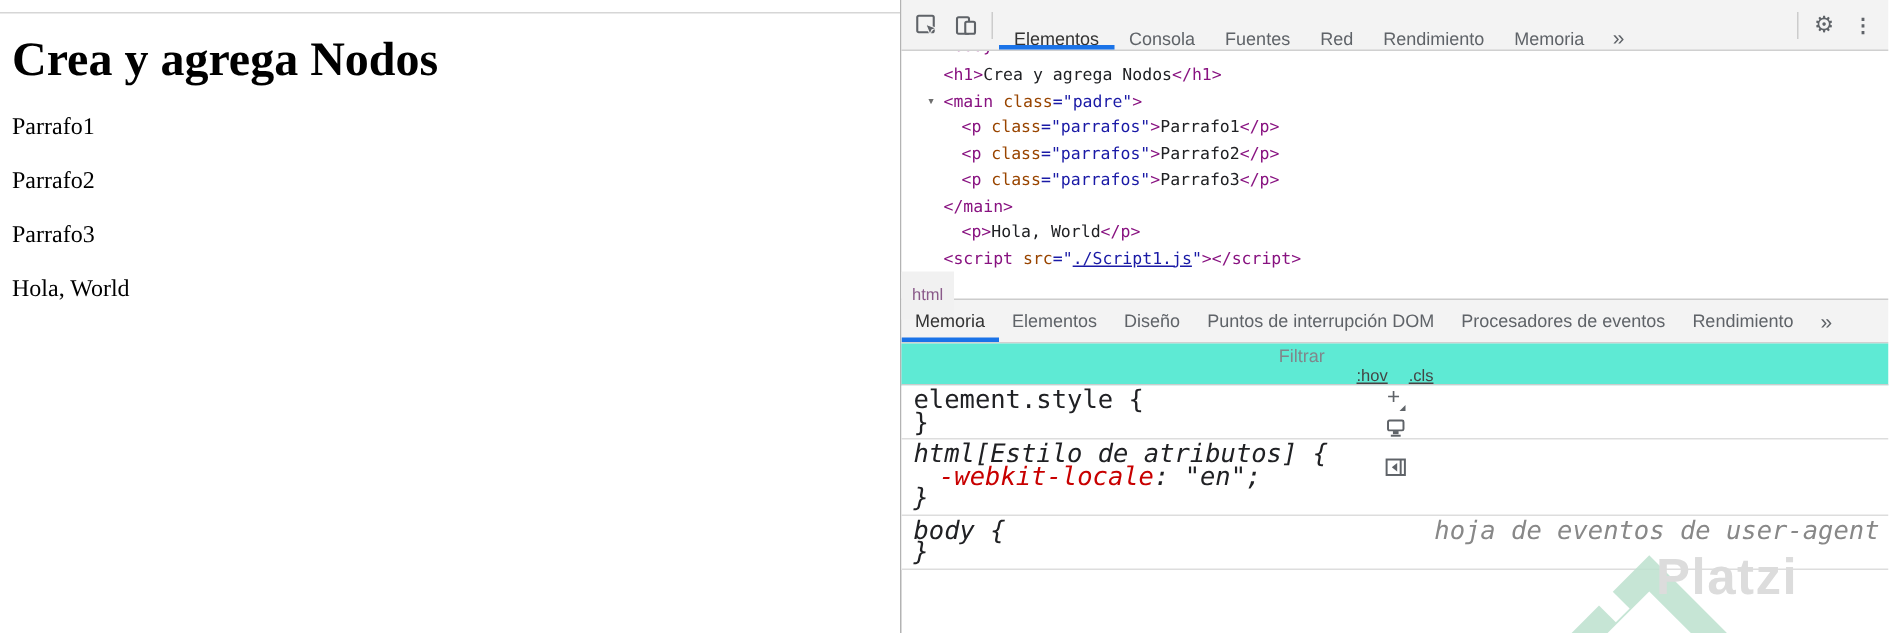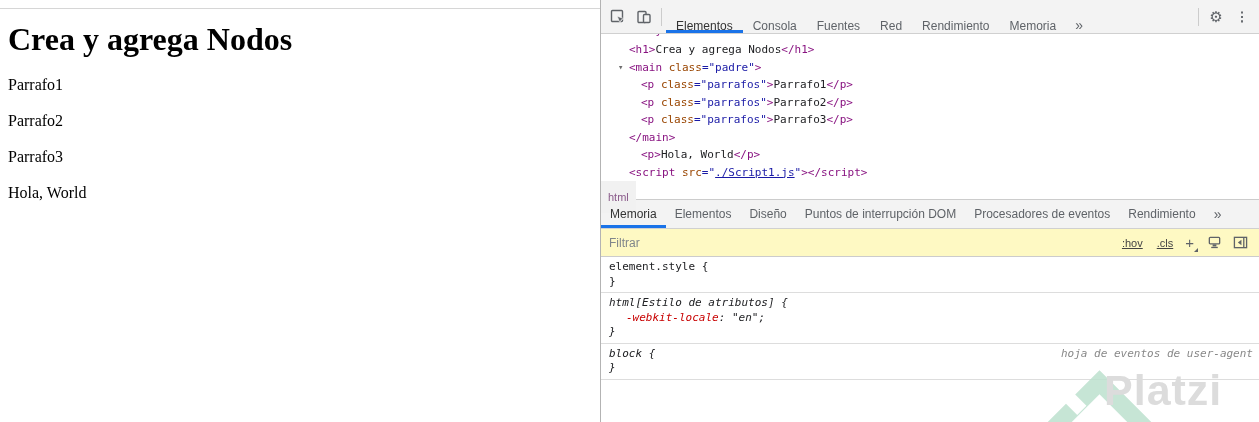--- a/index.html
+++ b/index.html
@@ -41,45 +41,45 @@
   .crumbs{height:19px;box-sizing:border-box;border-bottom:1px solid #ccc;background:#fff;
           display:flex;align-items:stretch;font-size:11px;}
   .crumb{background:#f1f1f1;color:#8a5a8a;display:flex;align-items:center;padding:16px 7px;cursor:pointer;text-align:center;}
 
   
   .styles-tabs{height:29px;box-sizing:border-box;background:#f3f3f3;border-bottom:1px solid #d0d0d0;
                display:flex;align-items:stretch;overflow:hidden;}
   .styles-tabs .dt-tab{padding:0 9px;}
 
   
-  .filter-row{height:28px;box-sizing:border-box;border-bottom:1px solid #ccc;background:#fef9c3;
-              display:flex;align-items:center;padding:0 6px;}
+  .filter-row{height:28px;box-sizing:border-box;border-bottom:1px solid #ccc;background:#5eead4;
+              display:flex;align-items:center;padding:0 6px;flex-direction:column;}
   .filter-input{border:none;outline:none;flex:1;min-width:0;font-family:"Liberation Sans",sans-serif;
                 font-size:12px;color:#333;background:transparent;}
   .filter-input::placeholder{color:#80868b;}
   .state-toggle{font-size:11px;color:#444;padding:0 7px;white-space:nowrap;cursor:pointer;text-decoration:underline;}
   .plus-btn{position:relative;font-size:15px;color:#5f6368;padding:0 7px 0 5px;cursor:pointer;line-height:1;}
   .plus-btn::after{content:'';position:absolute;right:3px;bottom:-2px;width:0;height:0;
                    border-left:4px solid transparent;border-bottom:4px solid #5f6368;}
 
   
   .rules{background:#fff;font-family:"DejaVu Sans Mono","Liberation Mono",monospace;
-         font-size:11px;color:#202124;line-height:14.5px;}
+         font-size:17px;color:#202124;line-height:14.5px;}
   .rule{padding:3px 8px;border-bottom:1px solid #ddd;position:relative;}
   .rule.it{font-style:italic;}
   .prop-line{padding-left:17px;}
   .prop-name{color:#c80000;}
   .ua-note{float:right;font-style:italic;color:#888;margin-right:-2px;}
 
   
   .watermark{position:absolute;left:0;top:0;width:1259px;height:422px;pointer-events:none;z-index:5;overflow:hidden;}
   .wm-diamond{position:absolute;left:1059px;top:387px;width:47px;height:47px;
               border:17px solid #bce0ce;transform:rotate(45deg);opacity:.85;}
   .wm-gap{position:absolute;left:1064px;top:383px;width:13px;height:32px;background:#fff;transform:rotate(-45deg);}
-  .wm-text{position:absolute;left:1104px;top:366px;font-size:43px;font-weight:bold;color:#dcdcdc;
+  .wm-text{position:absolute;left:1104px;top:366px;font-size:34px;font-weight:bold;color:#dcdcdc;
            letter-spacing:1px;font-family:"Liberation Sans",sans-serif;}
 
   svg{display:block;}
 </style>
 </head>
 <body>
 
 <div class="page-pane">
   <div class="page-topline"></div>
   <h1 class="page-title">Crea y agrega Nodos</h1>
@@ -191,21 +191,21 @@
         <div class="sel-line">element.style {</div>
         <div>}</div>
       </div>
       <div class="rule it">
         <div class="sel-line">html[Estilo de atributos] {</div>
         <div class="prop-line"><span class="prop-name">-webkit-locale</span><span>: "en";</span></div>
         <div>}</div>
       </div>
       <div class="rule it">
         <div class="ua-note">hoja de eventos de user-agent</div>
-        <div class="sel-line">block {</div>
+        <div class="sel-line">body {</div>
         <div>}</div>
       </div>
     </div>
 </div>
 
 <div class="watermark">
   <div class="wm-diamond"></div>
   <div class="wm-gap"></div>
   <span class="wm-text">Platzi</span>
 </div>

